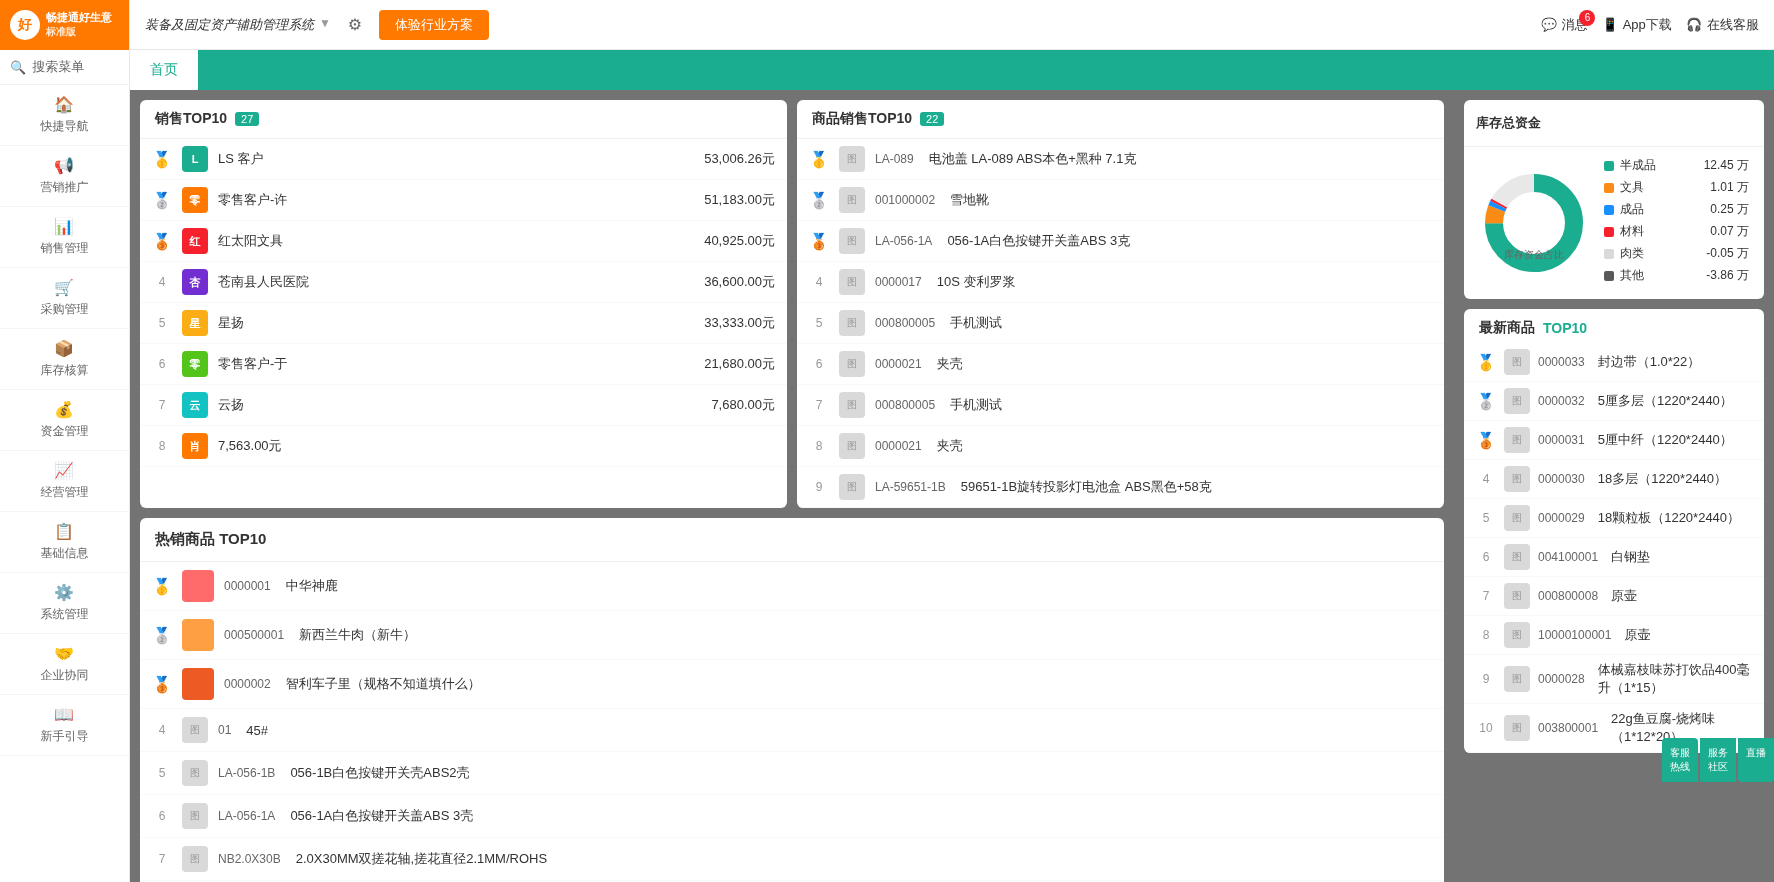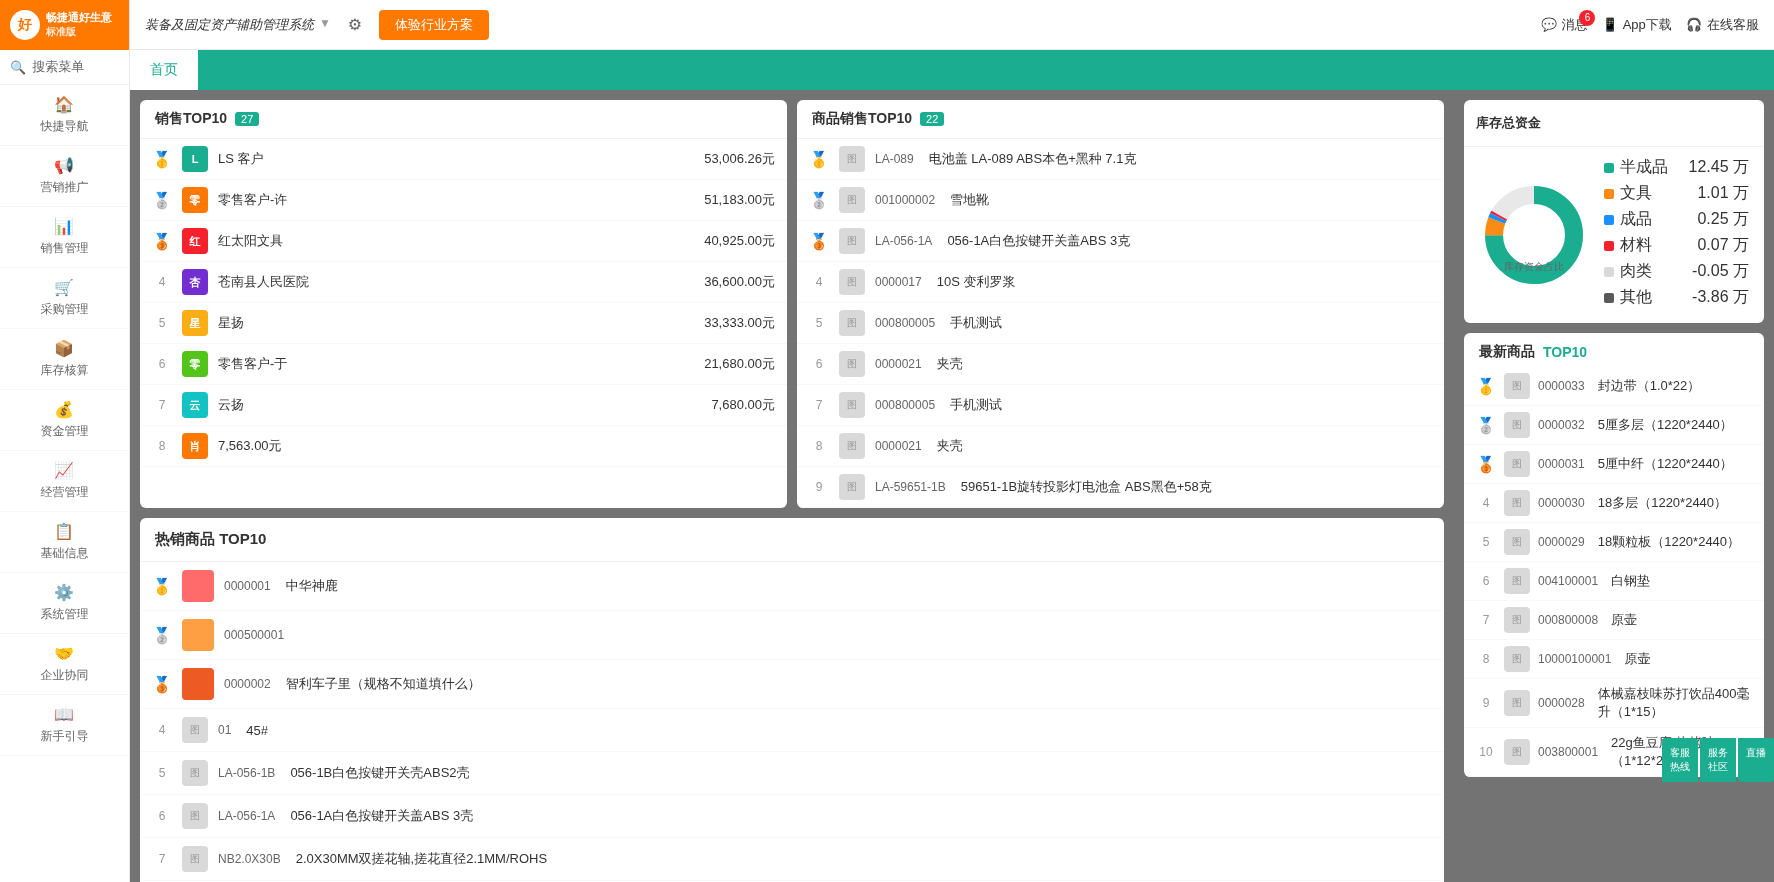--- a/index.html
+++ b/index.html
@@ -284,21 +284,21 @@
       font-size: 10px;
       color: #666;
       white-space: nowrap;
     }
     .legend-list { list-style: none; flex: 1; }
     .legend-item {
       display: flex;
       align-items: center;
       gap: 6px;
       margin-bottom: 5px;
-      font-size: 16px;
+      font-size: 12px;
     }
     .legend-dot {
       width: 10px;
       height: 10px;
       border-radius: 2px;
       flex-shrink: 0;
     }
     .legend-name { flex: 1; color: #333; }
     .legend-value { color: #333; font-weight: 500; }
     
@@ -634,20 +634,21 @@
           <li class="hot-products-item">
             <span class="rank-num medal-gold">🥇</span>
             <div class="prod-thumb" style="background:#ff6b6b"></div>
             <span class="item-code">0000001</span>
             <span class="item-name">中华神鹿</span>
           </li>
           <li class="hot-products-item">
             <span class="rank-num medal-silver">🥈</span>
             <div class="prod-thumb" style="background:#ff9f43"></div>
             <span class="item-code">000500001</span>
+            <span class="item-name">新西兰牛肉（新牛）</span>
           </li>
           <li class="hot-products-item">
             <span class="rank-num medal-bronze">🥉</span>
             <div class="prod-thumb" style="background:#ee5a24"></div>
             <span class="item-code">0000002</span>
             <span class="item-name">智利车子里（规格不知道填什么）</span>
           </li>
           <li class="hot-products-item">
             <span class="rank-num">4</span>
             <div class="gray-avatar">图</div>

